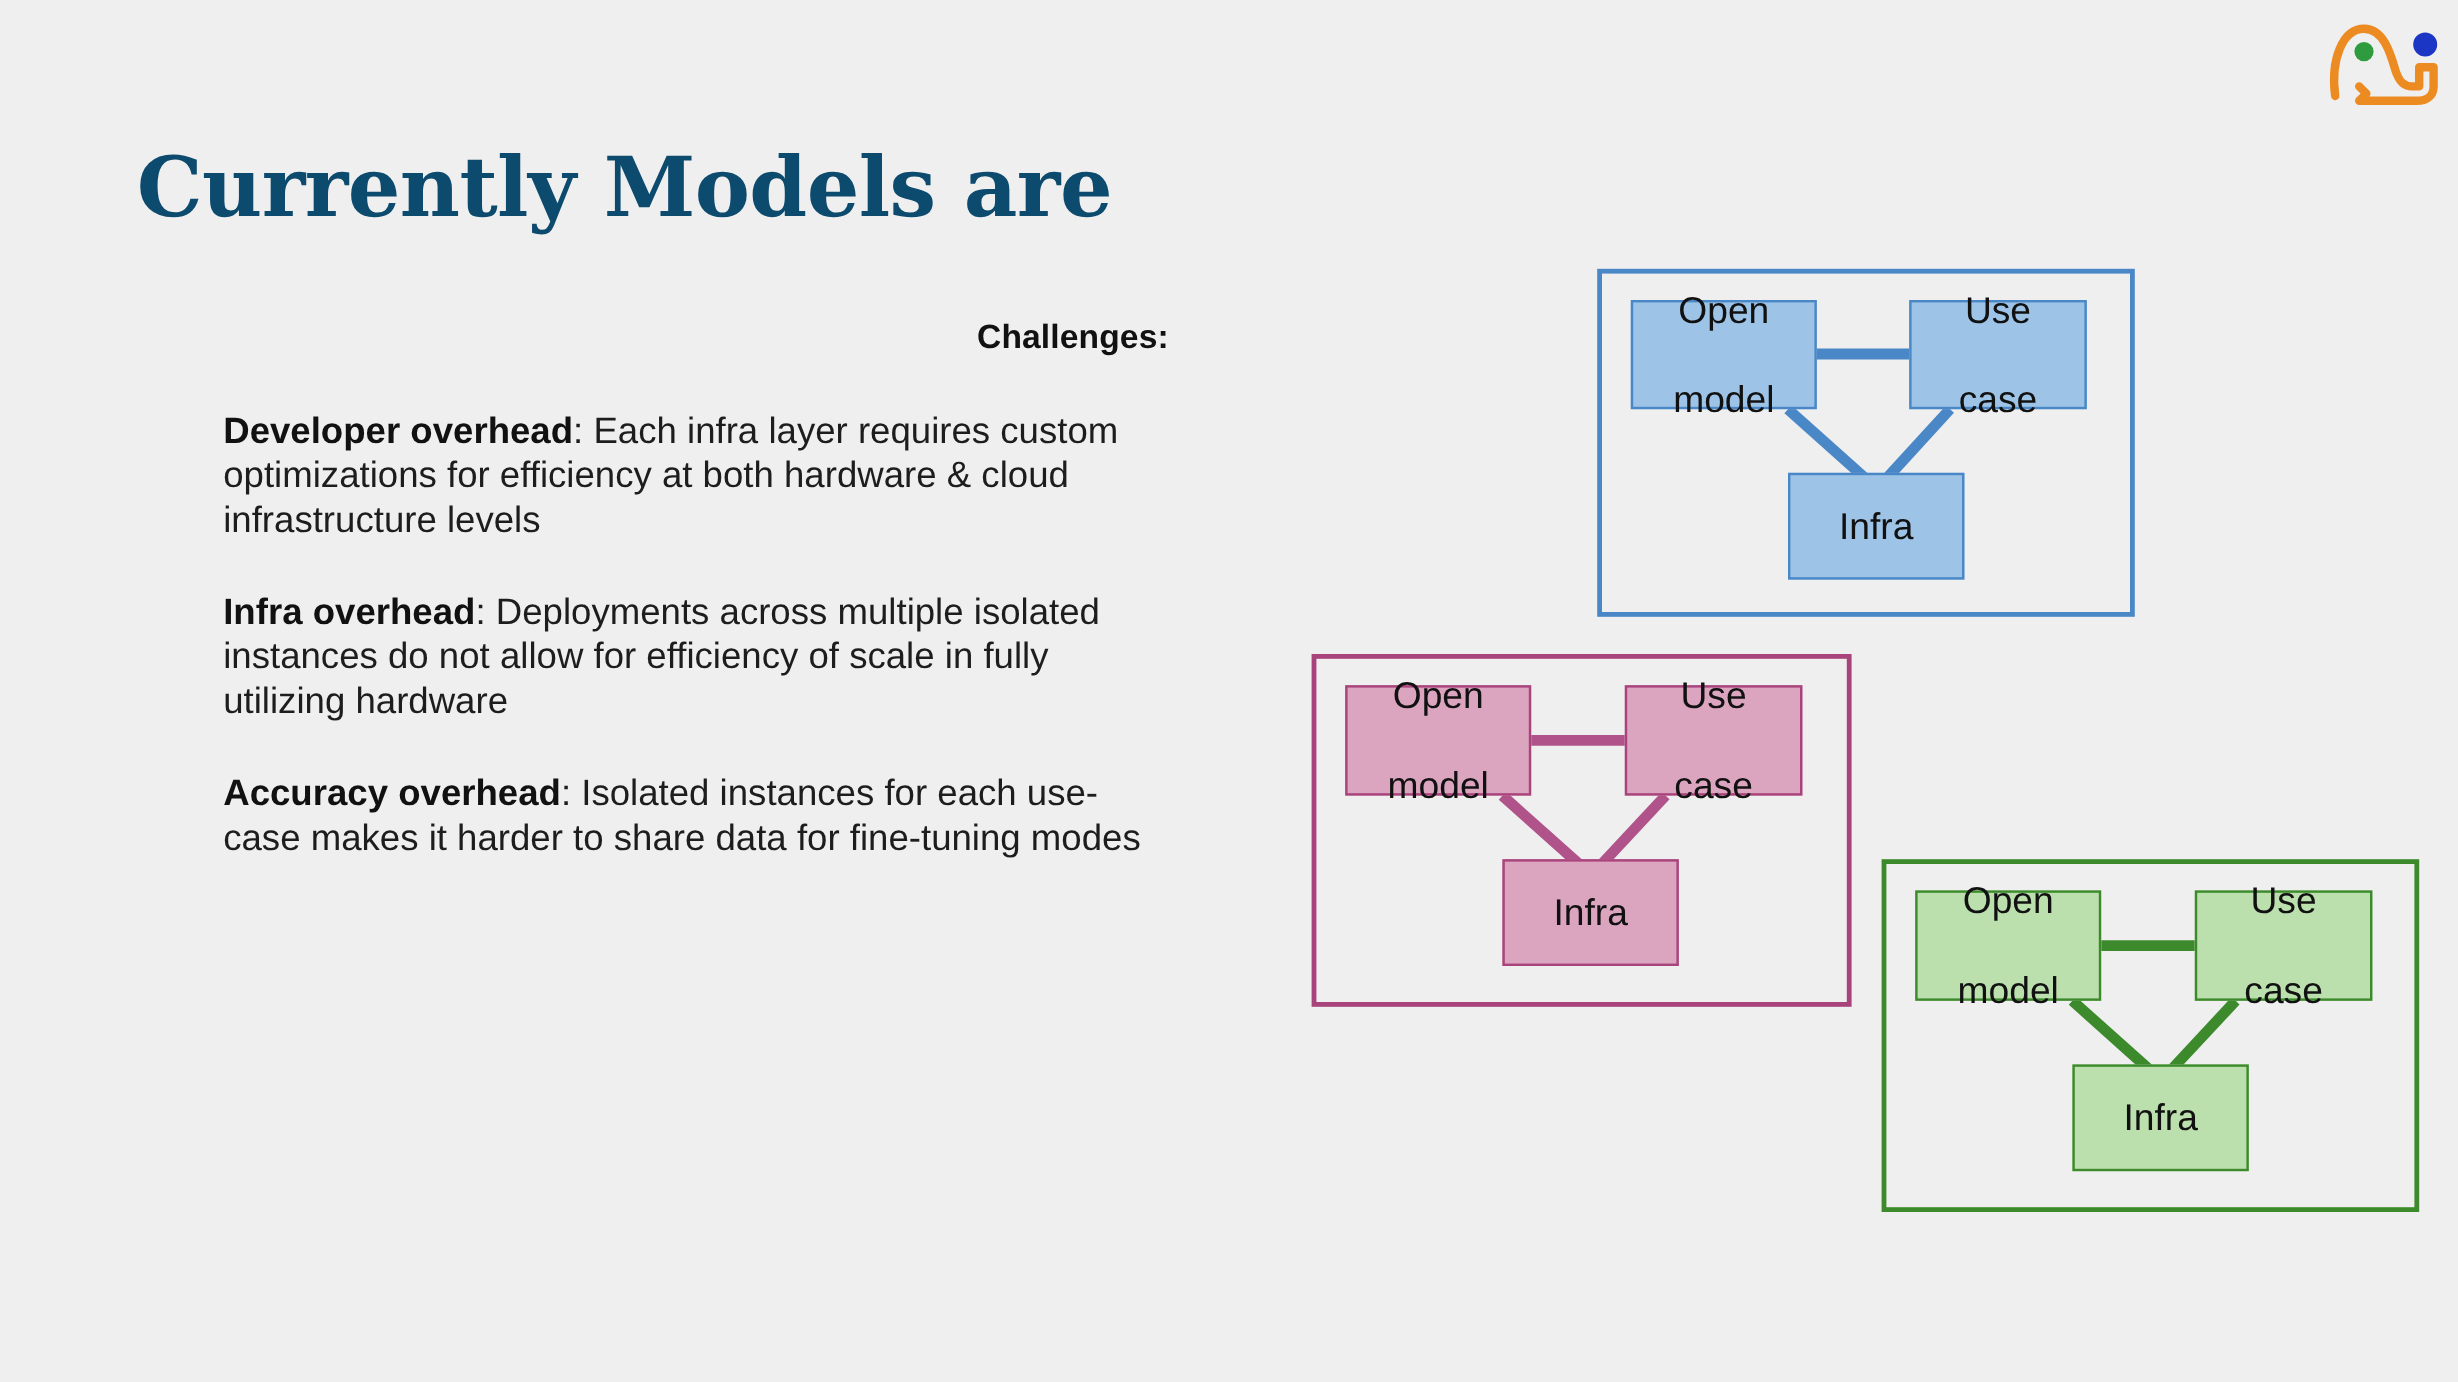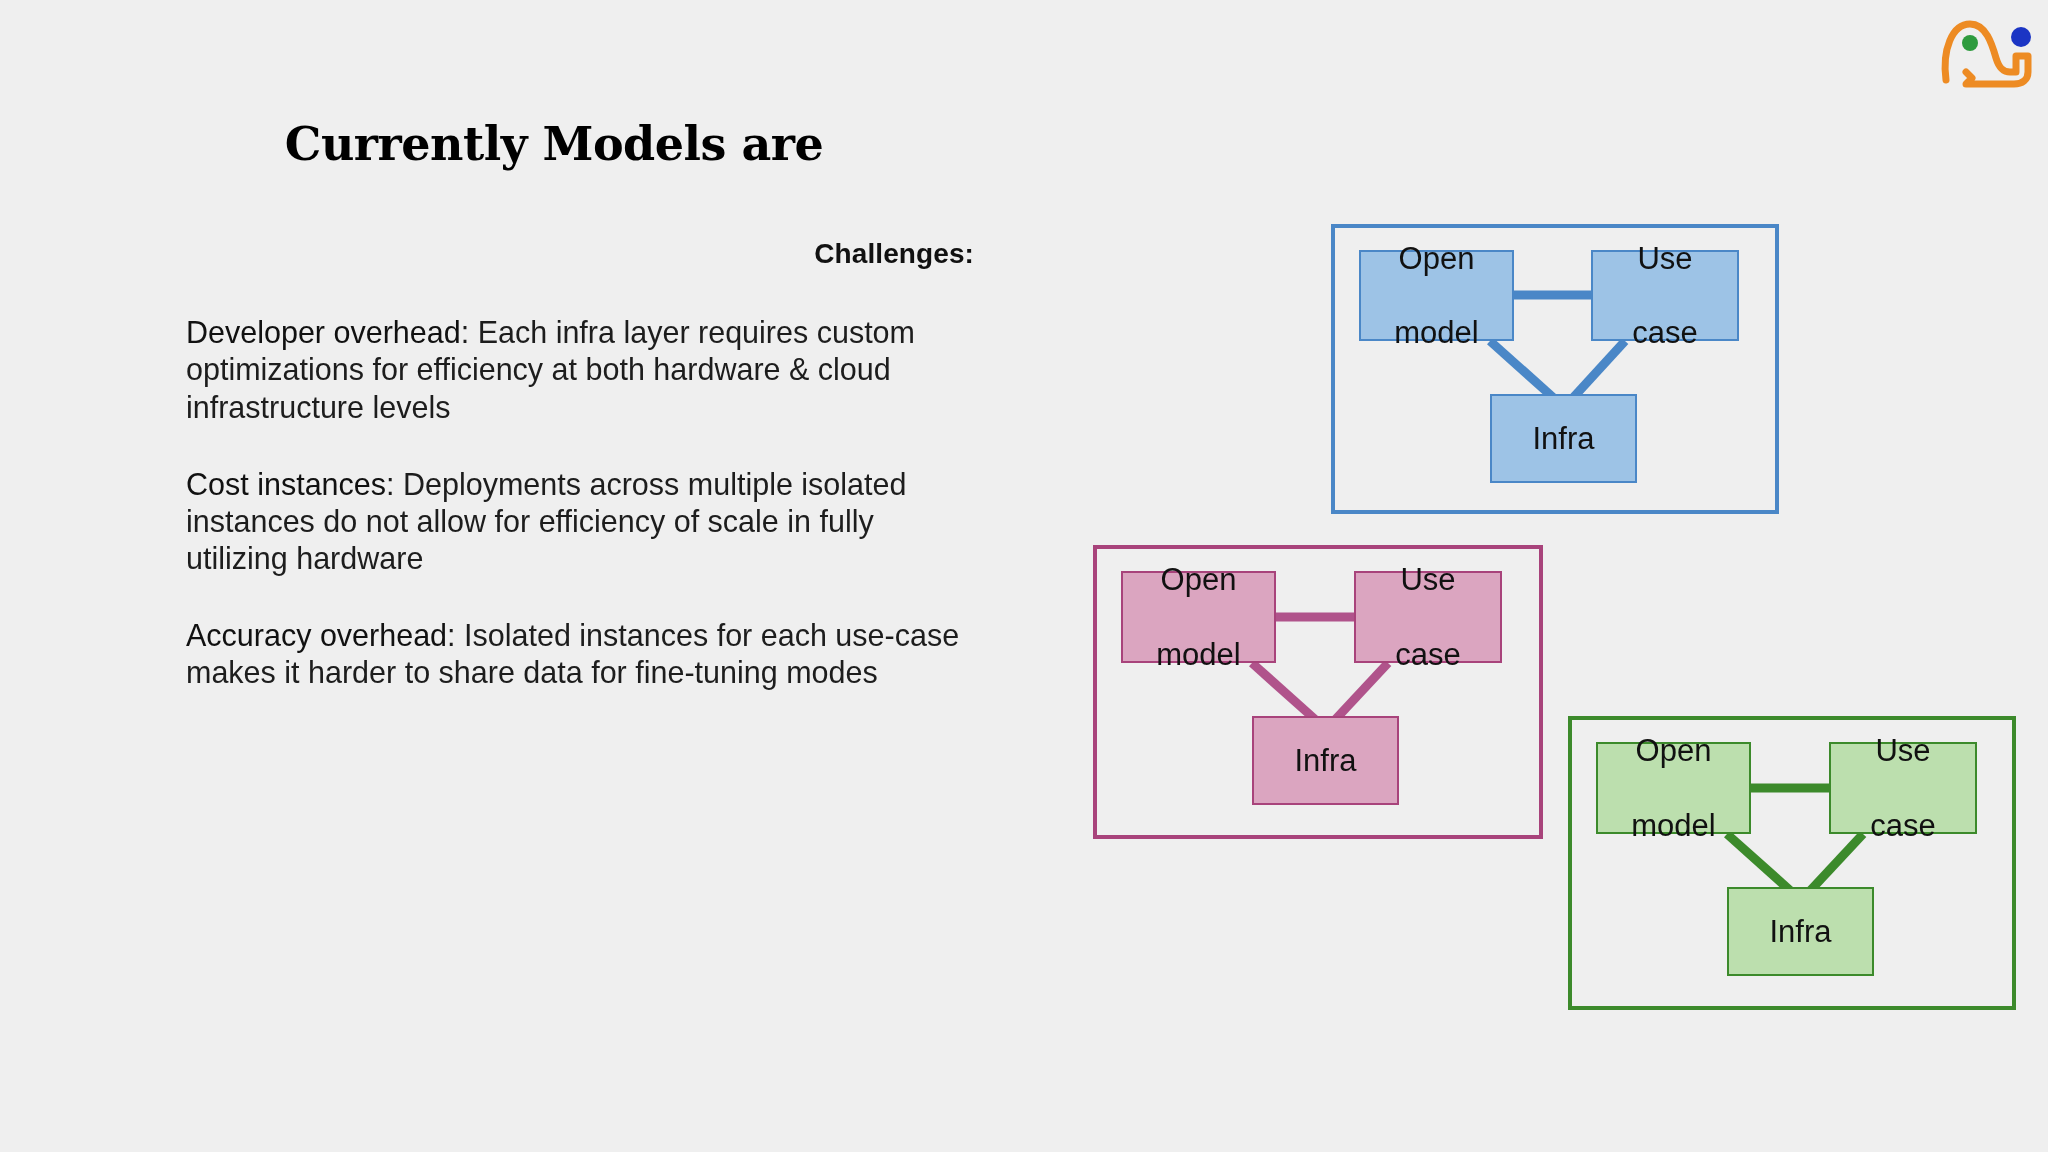--- a/index.html
+++ b/index.html
@@ -27,27 +27,26 @@
   
   .left-col {
     position: absolute;
     left: 114px;
     top: 118px;
     width: 860px;
   }
   .slide-title {
     font-family: "DejaVu Serif", "Liberation Serif", serif;
     font-weight: bold;
-    font-size: 46px;
+    font-size: 69px;
     line-height: 1.14;
-    color: #000000;
+    color: #0c4a6e;
     letter-spacing: -0.5px;
     margin: 0;
     width: 880px;
-    text-align: center;
   }
   .challenges-label {
     margin-top: 68px;
     font-size: 28px;
     font-weight: bold;
     color: #111111;
     letter-spacing: 0.1px;
     text-align: right;
   }
 
@@ -56,21 +55,21 @@
     padding-left: 72px;
   }
   .bullet {
     font-size: 30.5px;
     line-height: 1.215;
     color: #1d1d1d;
     margin-bottom: 40px;
     max-width: 805px;
   }
   .bullet:last-child { margin-bottom: 18px; }
-  .bullet b { font-weight: normal; color: #111; }
+  .bullet b { font-weight: bold; color: #111; }
 
   
   .diagram-area {
     position: absolute;
     left: 0; top: 0;
     width: 2048px; height: 940px;
     pointer-events: none;
   }
   .group {
     position: absolute;
@@ -136,21 +135,21 @@
 </div>
 
 <div class="left-col">
 
   <h1 class="slide-title"><span>Currently Models are</span><br></h1>
 
   <div class="challenges-label">Challenges:</div>
 
   <div class="bullets">
     <p class="bullet"><b>Developer overhead</b><span>: Each infra layer requires custom optimizations for efficiency at both hardware &amp; cloud infrastructure levels</span></p>
-    <p class="bullet"><b>Cost instances</b><span>: Deployments across multiple isolated instances do not allow for efficiency of scale in fully utilizing hardware</span></p>
+    <p class="bullet"><b>Infra overhead</b><span>: Deployments across multiple isolated instances do not allow for efficiency of scale in fully utilizing hardware</span></p>
     <p class="bullet"><b>Accuracy overhead</b><span>: Isolated instances for each use-case makes it harder to share data for fine-tuning modes</span></p>
   </div>
 </div>
 
 <div class="diagram-area">
 
   <svg class="edges" xmlns="http://www.w3.org/2000/svg">
 
     <line x1="1514" y1="295" x2="1591" y2="295" stroke="#4a87c7" stroke-width="9"></line>
     <line x1="1490" y1="341" x2="1556" y2="400" stroke="#4a87c7" stroke-width="9"></line>

